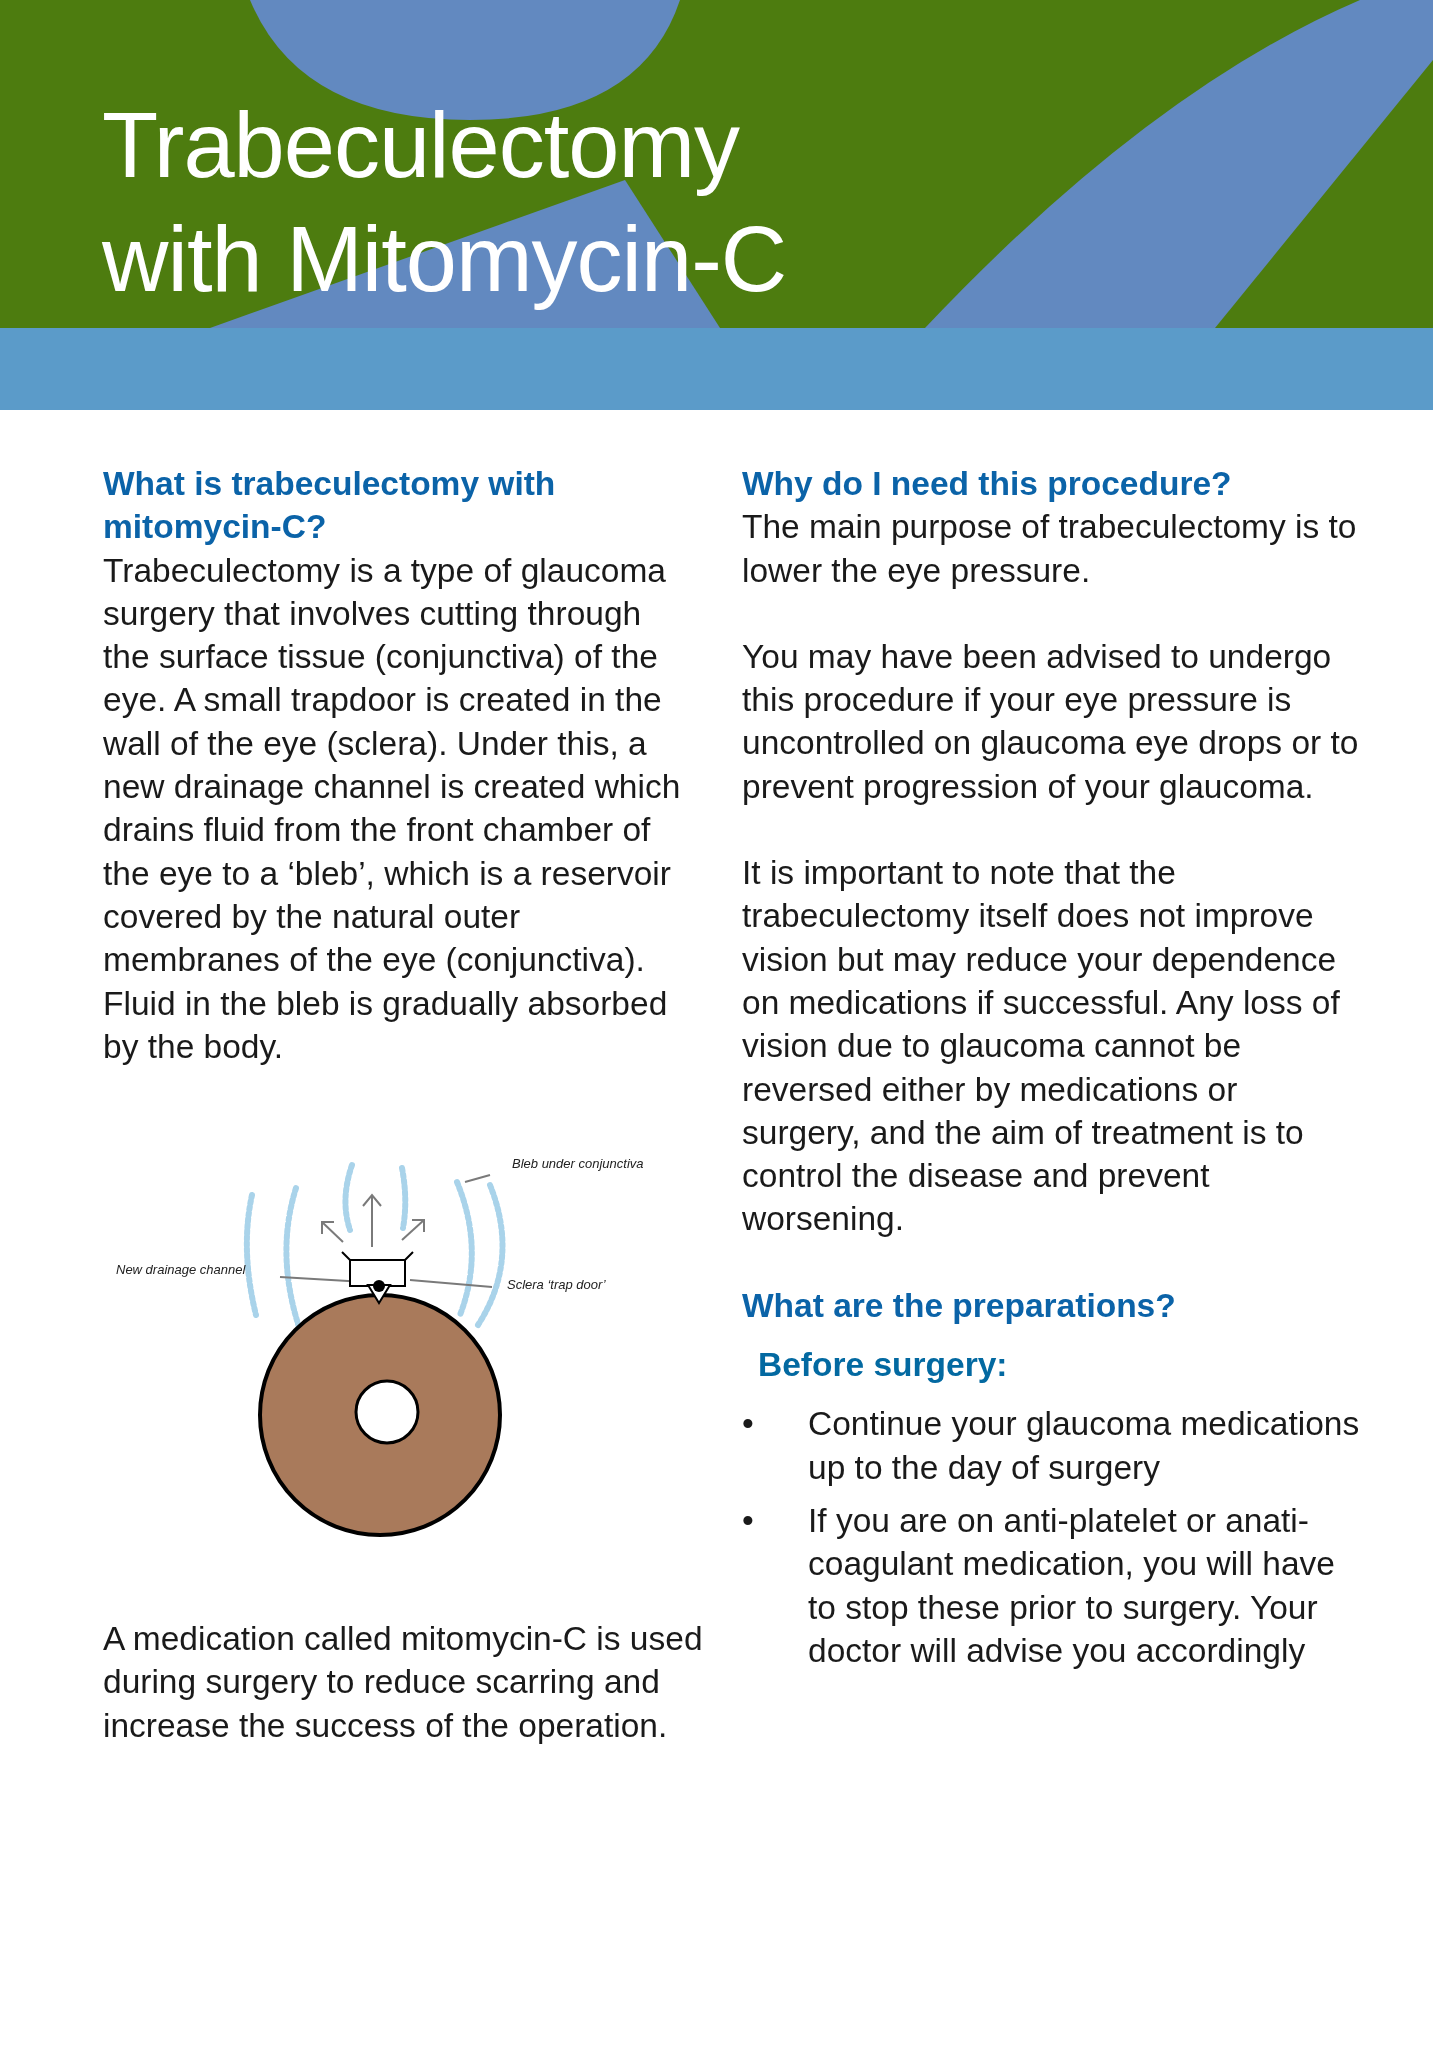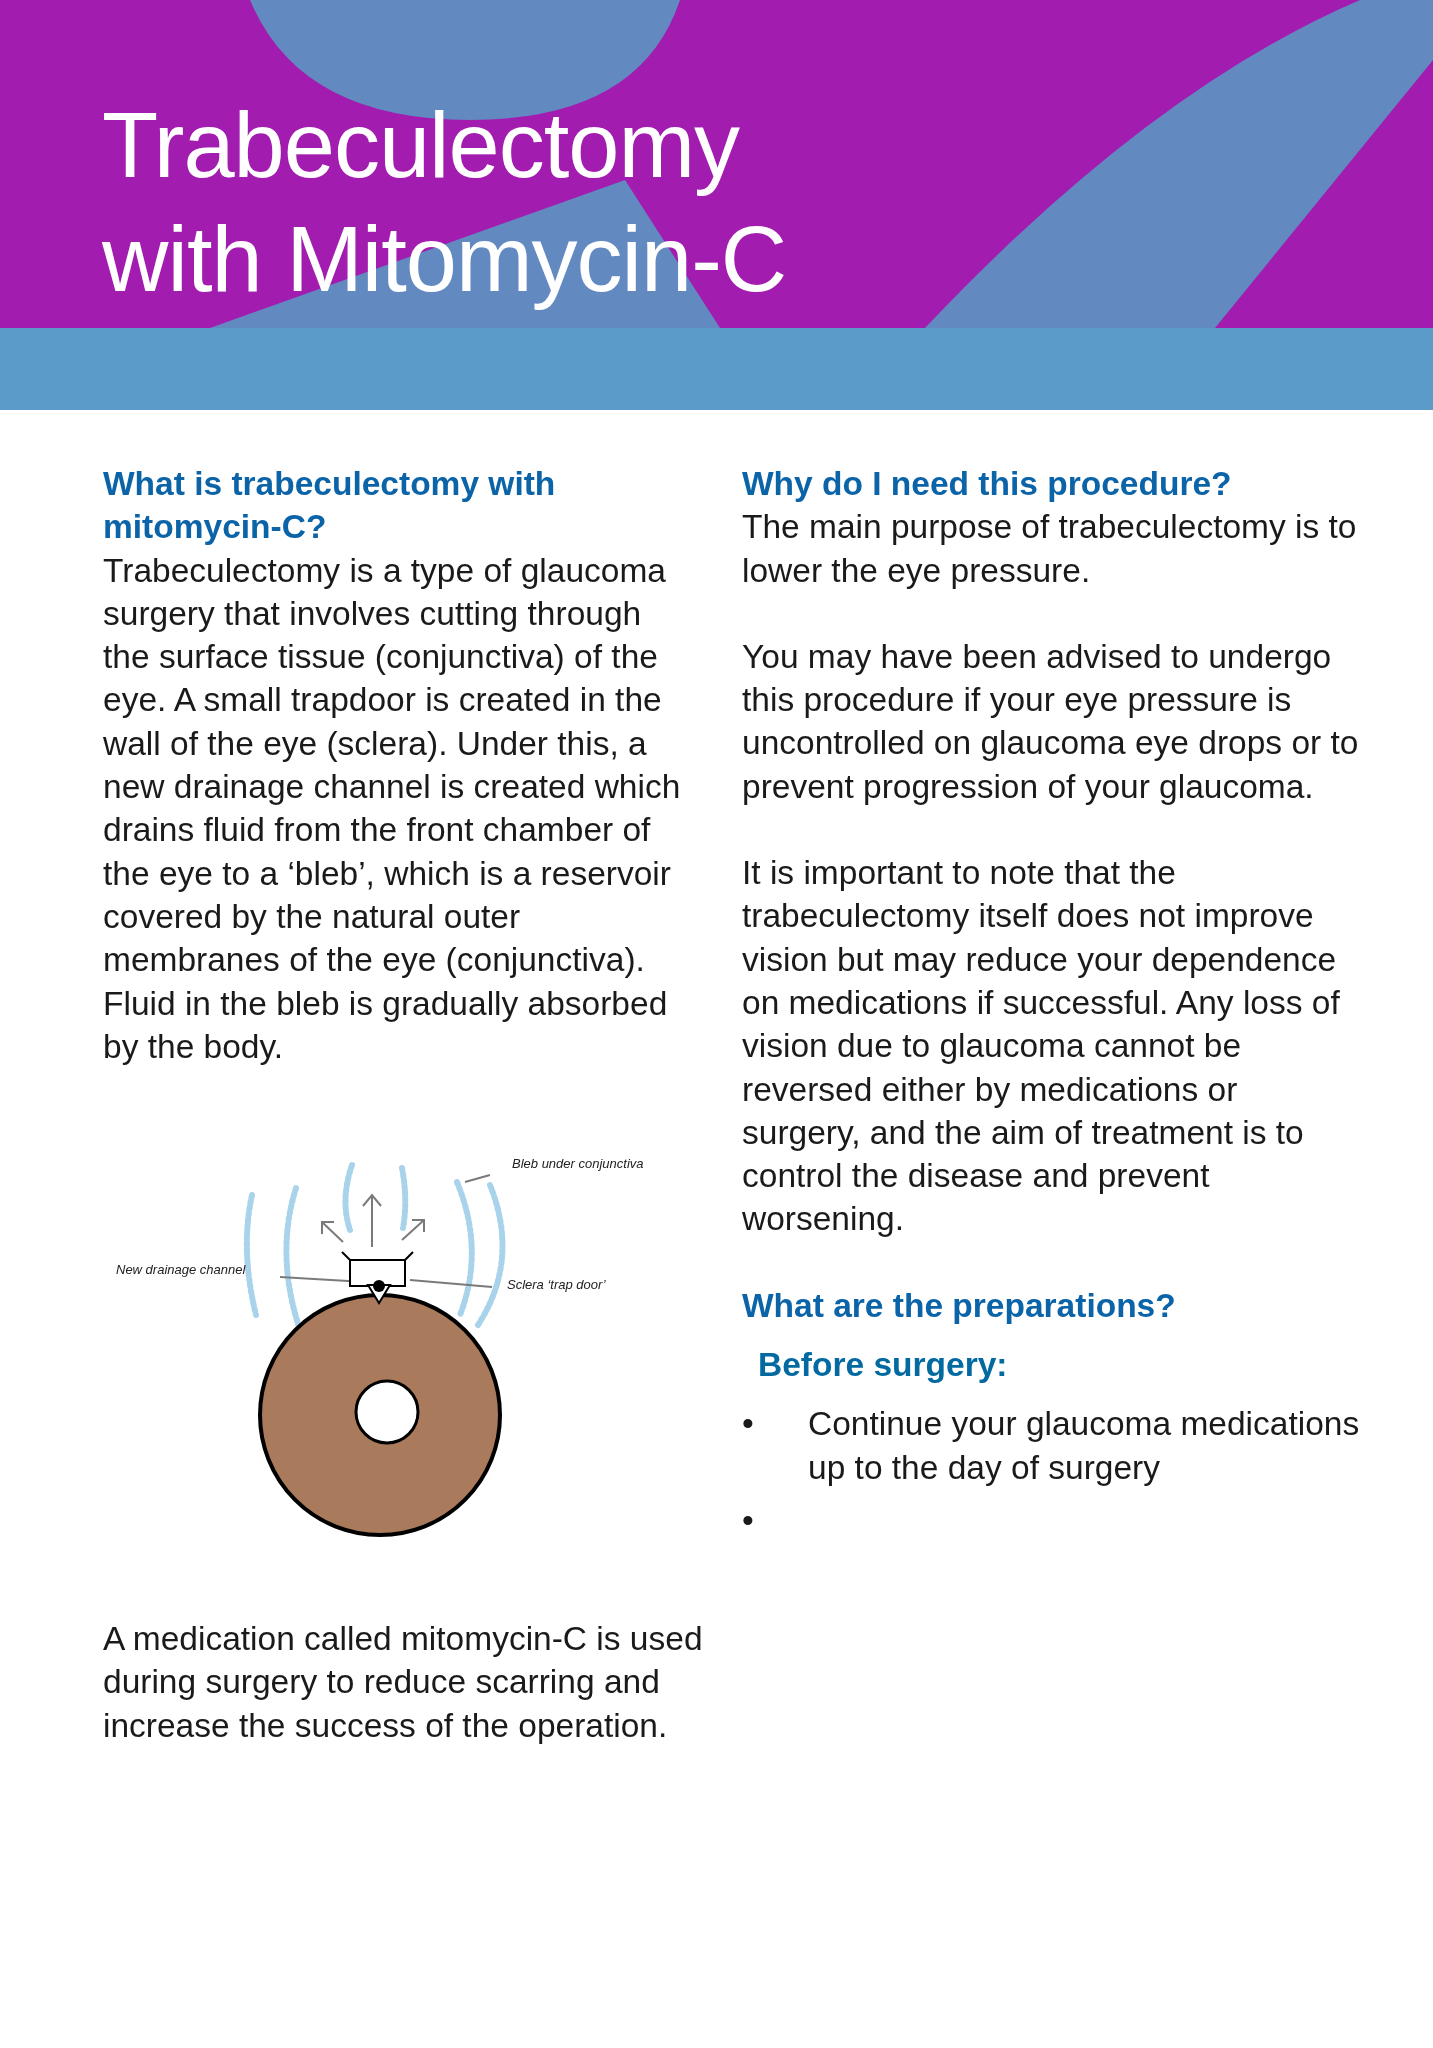--- a/index.html
+++ b/index.html
@@ -1,18 +1,18 @@
 <!DOCTYPE html>
 <html><head>
 <meta charset="utf-8">
 <style>
   html, body { margin:0; padding:0; }
   body { width:1433px; height:2048px; background:#ffffff; position:relative; overflow:hidden;
          font-family:"Liberation Sans", sans-serif; color:#1a1a1a; }
-  .header { position:absolute; left:0; top:0; width:1433px; height:328px; background:#a21caf; overflow:hidden; }
+  .header { position:absolute; left:0; top:0; width:1433px; height:328px; background:#4d7c0f; overflow:hidden; }
   .header svg { position:absolute; left:0; top:0; }
   .band { position:absolute; left:0; top:328px; width:1433px; height:82px; background:#5b9bc9; }
   .title { position:absolute; left:102px; top:88px; color:#fff; font-size:92px; line-height:114px; margin:0; font-weight:normal; letter-spacing:-1px; }
   .col { position:absolute; top:462px; width:580px; font-size:33.5px; line-height:43.3px; }
   .col.left { left:103px; }
   .col.right { left:742px; width:620px; }
   h2 { color:#0b63a8; font-size:33.5px; line-height:43.3px; margin:0; font-weight:bold; }
   h3 { color:#0369a1; font-size:33.5px; line-height:43.3px; margin:16px; font-weight:bold; }
   p { margin:0; }
   .gap { height:43px; }
@@ -84,15 +84,15 @@
   <p>The main purpose of trabeculectomy is to lower the eye pressure.</p>
   <div class="gap"></div>
   <p>You may have been advised to undergo this procedure if your eye pressure is uncontrolled on glaucoma eye drops or to prevent progression of your glaucoma.</p>
   <div class="gap"></div>
   <p>It is important to note that the trabeculectomy itself does not improve vision but may reduce your dependence on medications if successful. Any loss of vision due to glaucoma cannot be reversed either by medications or surgery, and the aim of treatment is to control the disease and prevent worsening.</p>
   <div class="gap"></div>
   <h2>What are the preparations?</h2>
   <h3>Before surgery:</h3>
   <ul>
     <li><span class="bullet">•</span><span>Continue your glaucoma medications up to the day of surgery</span></li>
-    <li><span class="bullet">•</span></li>
+    <li><span class="bullet">•</span><span>If you are on anti-platelet or anati-coagulant medication, you will have to stop these prior to surgery. Your doctor will advise you accordingly</span></li>
   </ul>
 </div>
 
 </body></html>

